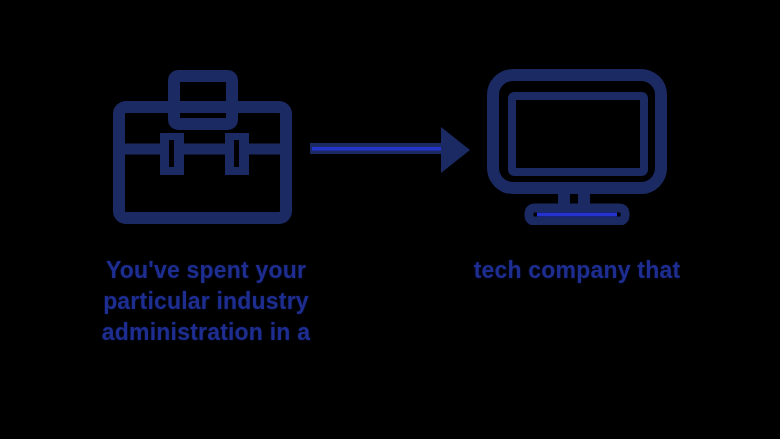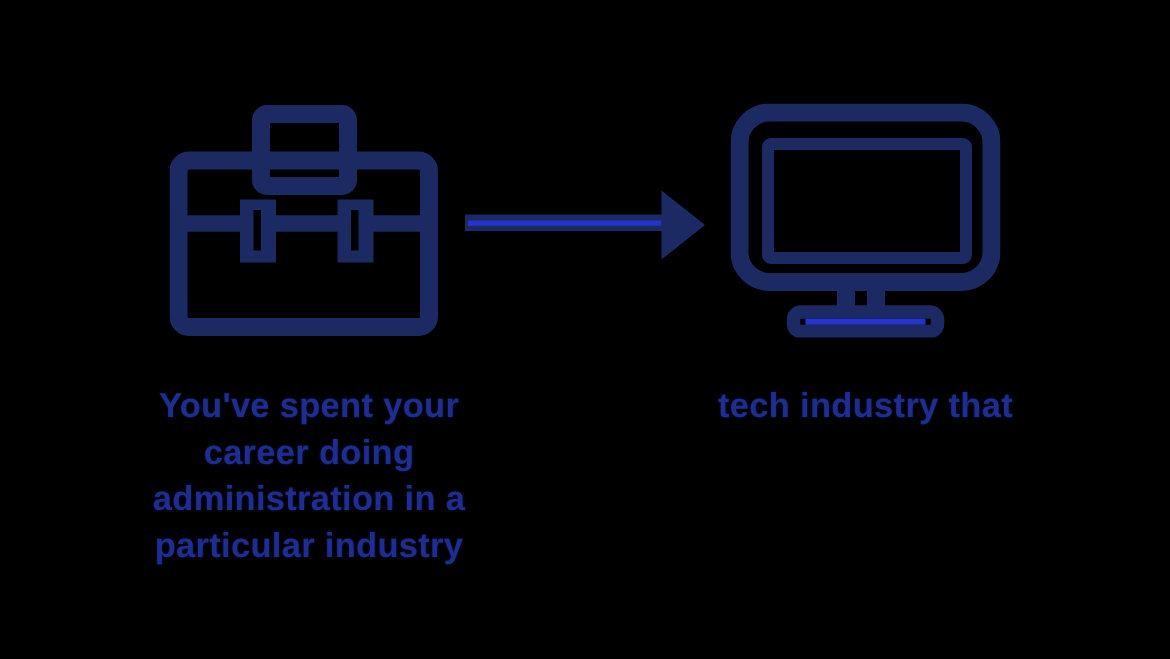--- a/index.html
+++ b/index.html
@@ -74,22 +74,21 @@
       <rect x="71" y="118" width="12" height="24" fill="var(--icon-navy)"></rect>
       <rect x="91" y="118" width="12" height="24" fill="var(--icon-navy)"></rect>
 
       <rect x="42" y="139" width="96" height="13" rx="5" fill="none" stroke="var(--icon-navy)" stroke-width="9"></rect>
       <line x1="50" y1="145.5" x2="130" y2="145.5" stroke="var(--accent-blue)" stroke-width="4"></line>
     </svg>
   </div>
 
   <div class="caption caption-left">
     <div>You've spent your</div>
-    <div>career doing</div>
+    <div>particular industry</div>
     <div>administration in a</div>
-    <div>particular industry</div>
   </div>
 
   <div class="caption caption-right">
-    <div>tech industry that</div>
+    <div>tech company that</div>
   </div>
 
 </div>
 
 </body></html>

